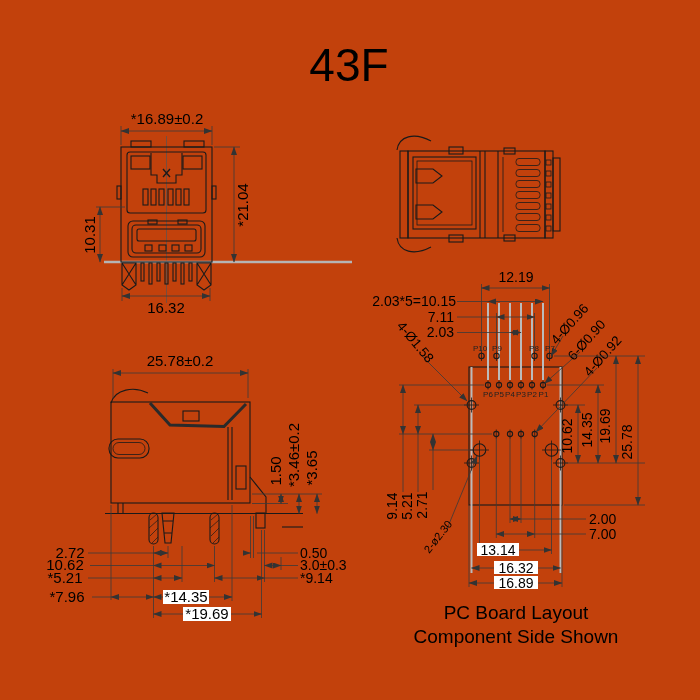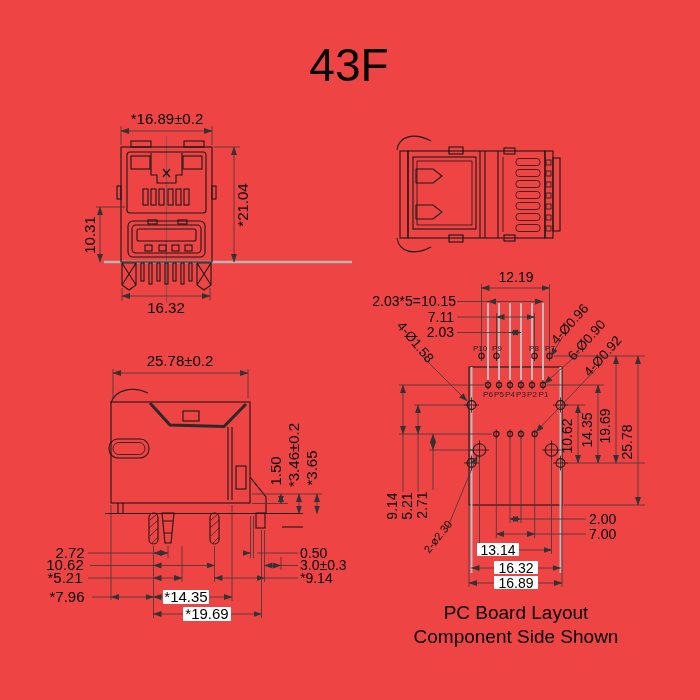--- a/index.html
+++ b/index.html
@@ -1,16 +1,16 @@
 <!DOCTYPE html>
 <html><head>
 <meta charset="utf-8">
 <style>
   html,body{margin:0;padding:0;background:#fff;}
-  .canvas{position:relative;width:700px;height:700px;background:#ef4444;overflow:hidden;
+  .canvas{position:relative;width:700px;height:700px;background:#c2410c;overflow:hidden;
           font-family:"Liberation Sans",sans-serif;}
   svg text{fill:#000;font-family:"Liberation Sans",sans-serif;}
   .title-t{font-size:46px;text-anchor:middle;}
   .dim{font-size:15px;text-anchor:middle;}
   .dimp{font-size:14px;text-anchor:middle;}
   .dime{font-size:14px;text-anchor:end;}
   .dims{font-size:14px;text-anchor:start;}
   .call{font-size:13.5px;text-anchor:middle;}
   .small{font-size:11px;text-anchor:middle;}
   .pin{font-size:8px;text-anchor:middle;fill:#222;}

